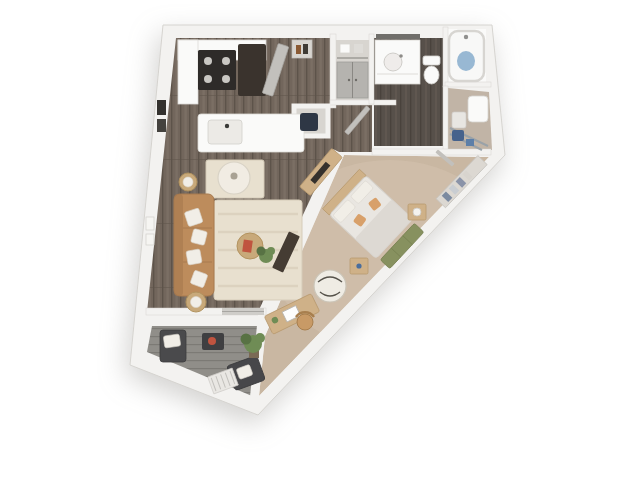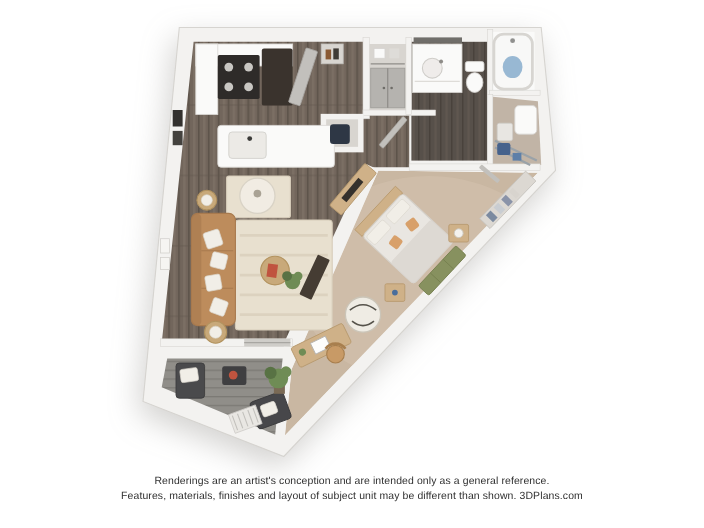--- a/index.html
+++ b/index.html
@@ -232,17 +232,13 @@
     </g>
 
     <g>
       <rect x="250" y="64" width="52" height="11" rx="1" style="fill:var(--c-doorGray,#c2c0bc)" stroke="#aaa8a4" stroke-width=".7" transform="rotate(-72 276 70)"></rect>
       <rect x="340" y="117" width="34" height="5" rx="1" style="fill:var(--c-doorGray,#c2c0bc)" stroke="#aaa8a4" stroke-width=".6" transform="rotate(130 357 120)"></rect>
       <rect x="434" y="156" width="22" height="4" rx="1" style="fill:var(--c-doorGray,#c2c0bc)" transform="rotate(40 445 158)"></rect>
     </g>
   </g>
 </svg>
 
-<div class="disclaimer">
-  <div>Renderings are an artist's conception and are intended only as a general reference.</div>
-  <div>Features, materials, finishes and layout of subject unit may be different than shown. 3DPlans.com</div>
 </div>
-</div>
 
 </body></html>

